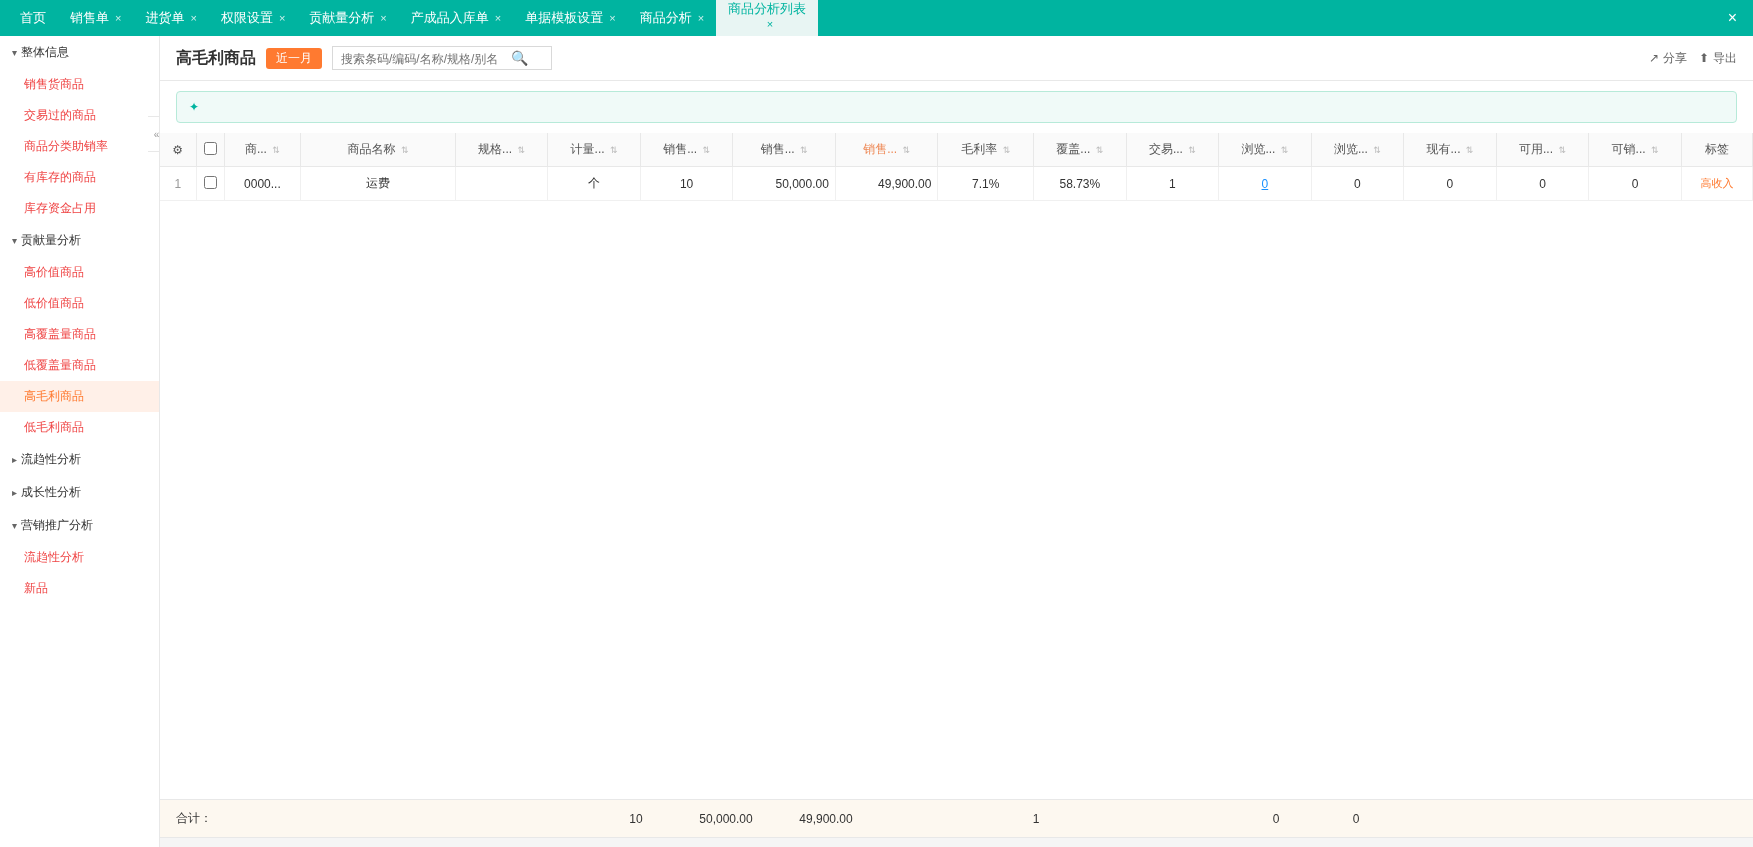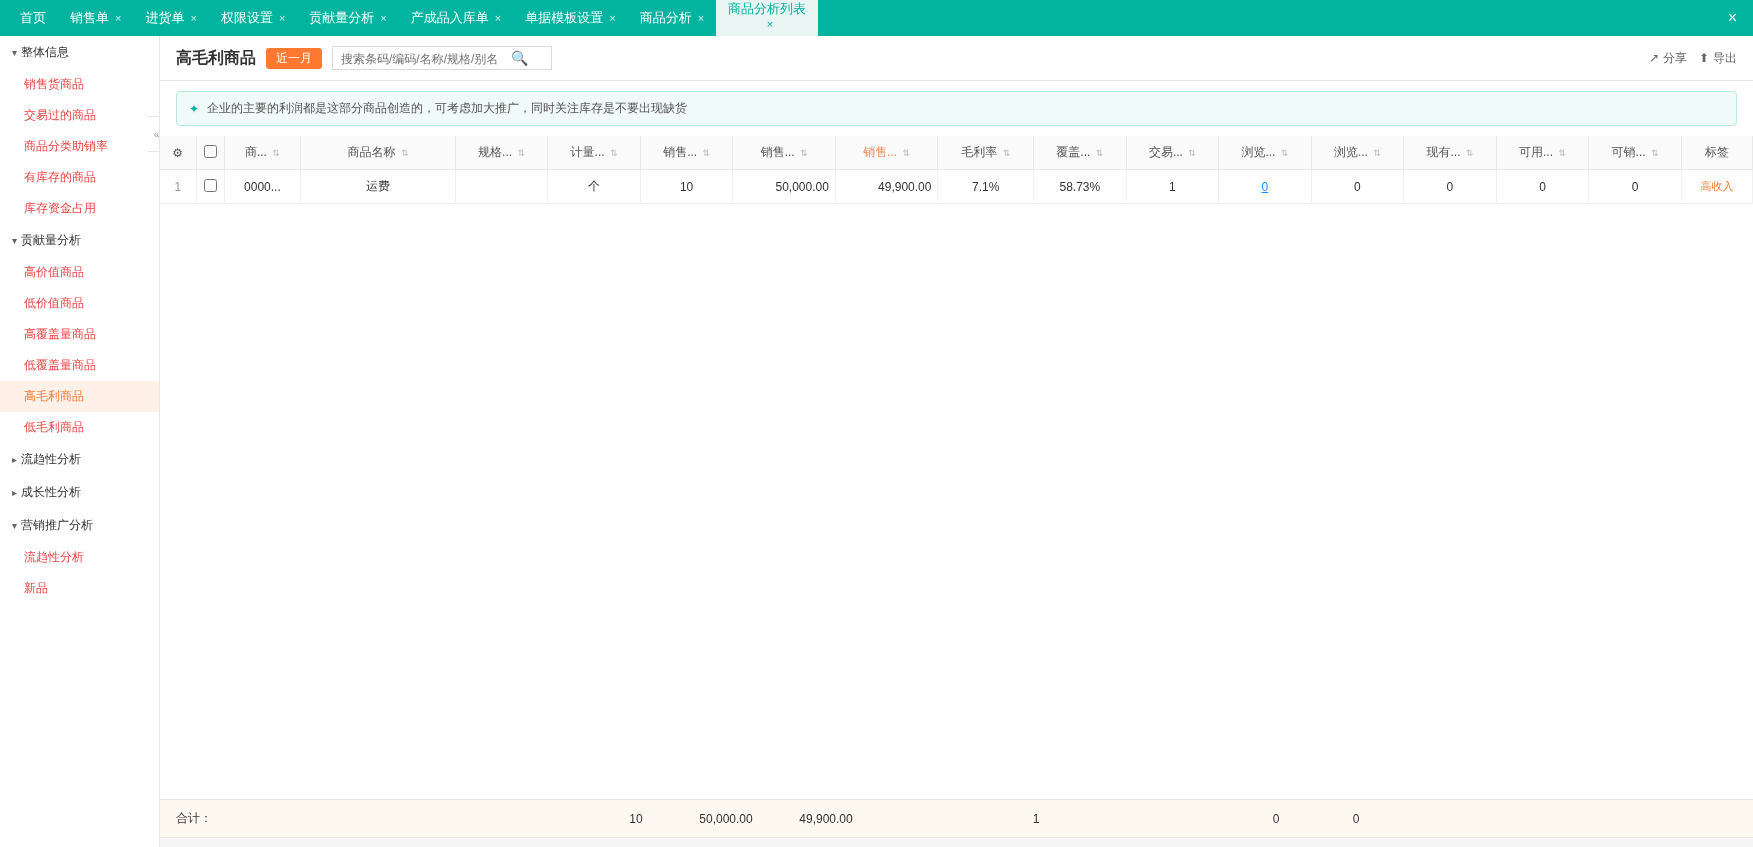--- a/index.html
+++ b/index.html
@@ -394,21 +394,20 @@
         </div>
         <div class="action-btn">
           <span>⬆</span>
           <span>导出</span>
         </div>
       </div>
     </div>
 
     <div class="info-banner">
       <span class="star-icon">✦</span>
-      <span>企业的主要的利润都是这部分商品创造的，可考虑加大推广，同时关注库存是不要出现缺货</span>
     </div>
 
     <div class="table-container">
       <table>
         <thead>
           <tr>
             <th style="width:36px;">
               <span>⚙</span>
             </th>
             <th class="checkbox-cell">

